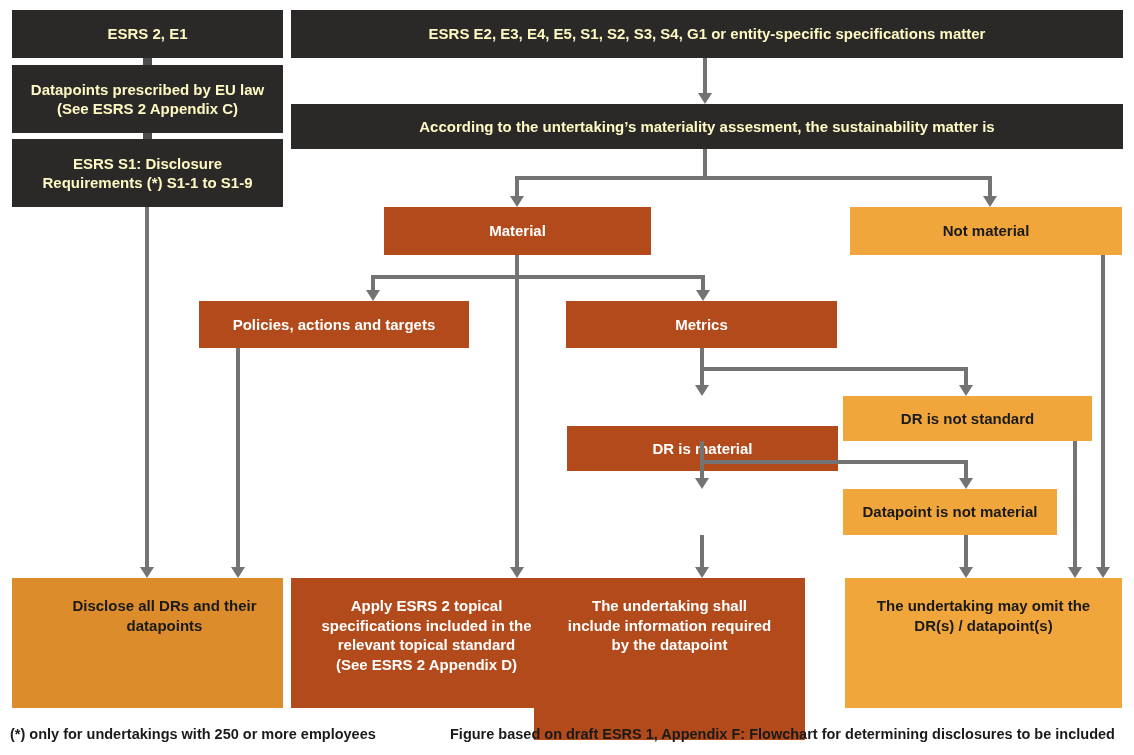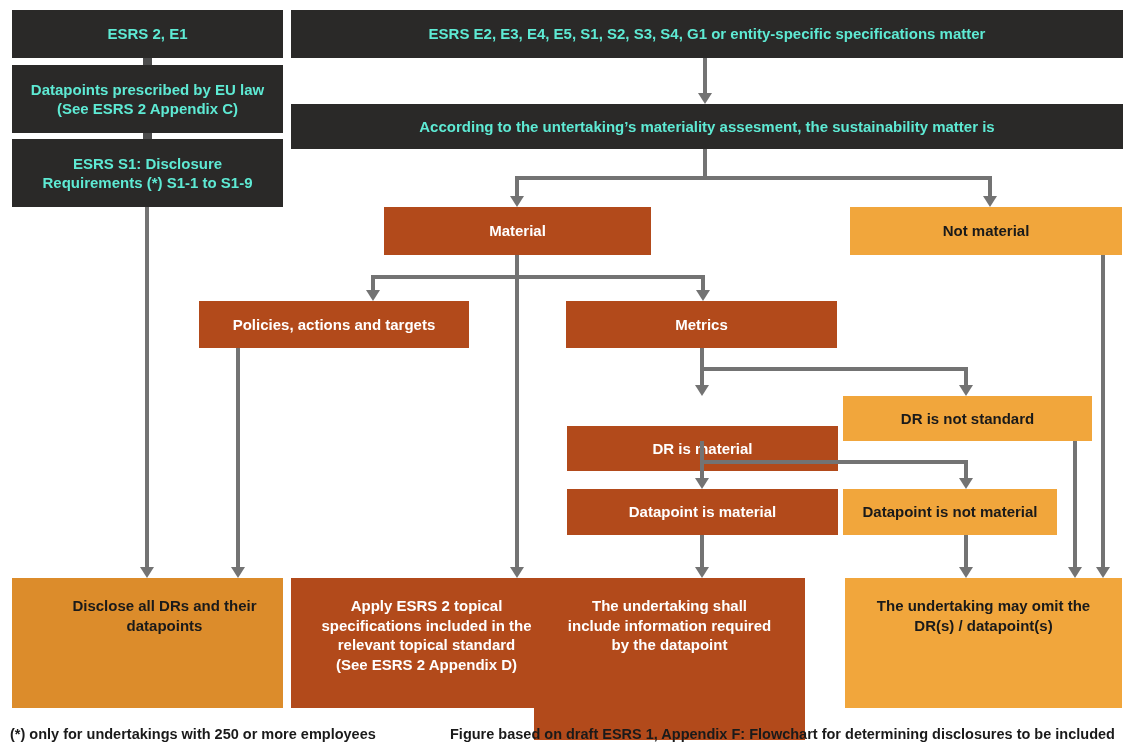--- a/index.html
+++ b/index.html
@@ -6,21 +6,21 @@
   .canvas{
     position:relative;width:1134px;height:755px;background:#ffffff;
     font-family:"Liberation Sans","DejaVu Sans",sans-serif;overflow:hidden;
   }
   .node{
     position:absolute;display:flex;align-items:center;justify-content:center;
     text-align:center;font-weight:bold;font-size:15px;line-height:1.3;
     box-sizing:border-box;padding:4px 10px;
   }
   .node span{white-space:pre-line;}
-  .dark{background:#2A2928;color:#5eead4;}
+  .dark{background:#2A2928;color:#fef9c3;}
   .red{background:#B24A1B;color:#ffffff;}
   .amber{background:#F1A63C;color:#1A1A1A;}
   .orange{background:#DC8C2B;color:#1A1A1A;padding-left:44px;}
   .topalign{align-items:flex-start;padding-top:18px;}
   .vline{position:absolute;width:4px;background:#737373;}
   .hline{position:absolute;height:4px;background:#737373;}
   .stub{position:absolute;width:9px;background:#4D4D4D;}
   .arrowhead{
     position:absolute;width:0;height:0;
     border-left:7px solid transparent;border-right:7px solid transparent;
@@ -110,23 +110,20 @@
     <span>DR is not standard</span>
   </div>
 
   <div class="vline" style="left:700px;top:441px;height:21px;"></div>
   <div class="hline" style="left:700px;top:460px;width:268px;"></div>
   <div class="vline" style="left:700px;top:460px;height:18px;"></div>
   <div class="arrowhead" style="left:695px;top:478px;"></div>
   <div class="vline" style="left:964px;top:460px;height:18px;"></div>
   <div class="arrowhead" style="left:959px;top:478px;"></div>
 
-  <div class="node red" style="left:567px;top:489px;width:271px;height:46px;">
-    <span>Datapoint is material</span>
-  </div>
   <div class="node amber" style="left:843px;top:489px;width:214px;height:46px;">
     <span>Datapoint is not material</span>
   </div>
 
   <div class="vline" style="left:700px;top:535px;height:32px;"></div>
   <div class="arrowhead" style="left:695px;top:567px;"></div>
 
   <div class="vline" style="left:964px;top:535px;height:32px;"></div>
   <div class="arrowhead" style="left:959px;top:567px;"></div>
 

